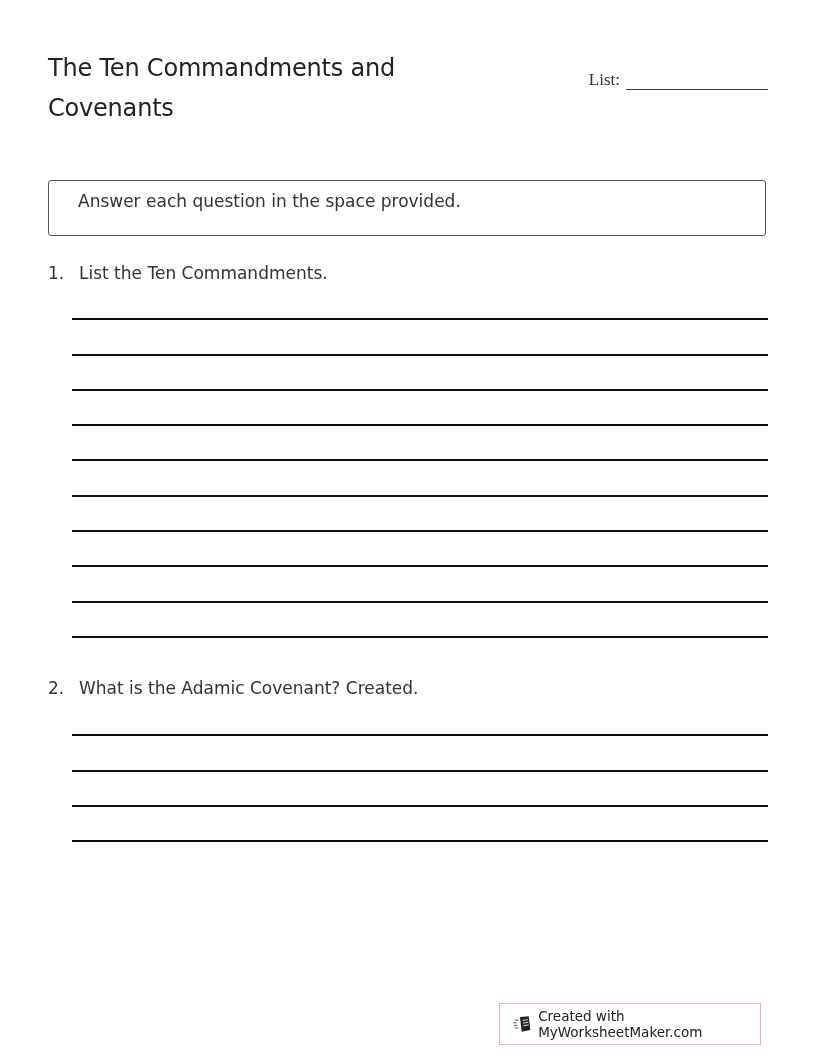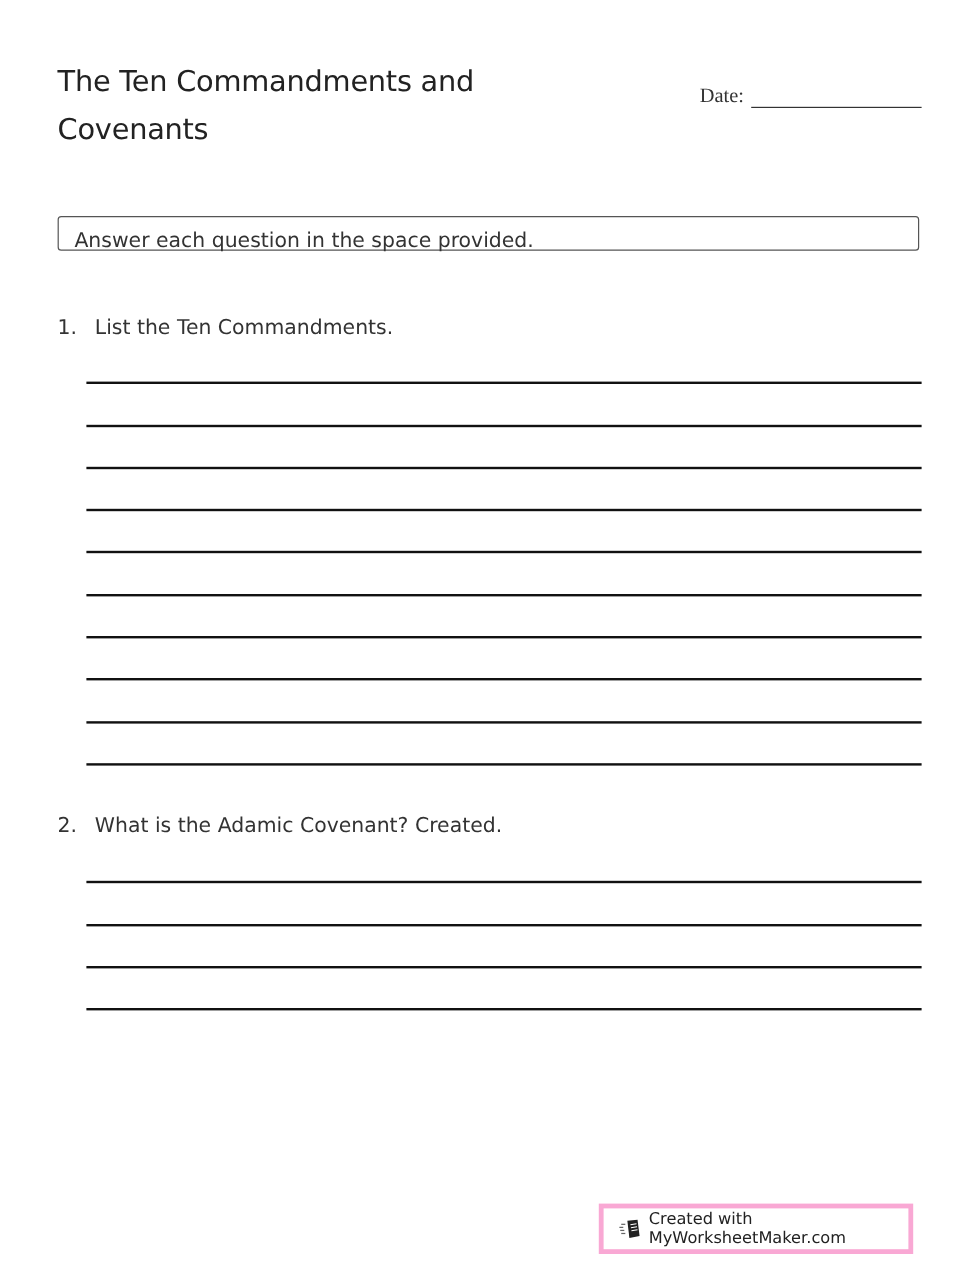--- a/index.html
+++ b/index.html
@@ -2,36 +2,36 @@
 <html><head>
 <meta charset="utf-8">
 <style>
   html, body { margin: 0; padding: 0; background: #ffffff; }
   body { width: 816px; height: 1056px; position: relative; overflow: hidden; font-family: "DejaVu Sans", sans-serif; color: #222; }
   .title { position: absolute; left: 48px; top: 48px; width: 480px; font-size: 24px; line-height: 40px; color: #222; letter-spacing: -0.2px; }
   .meta { position: absolute; right: 48px; top: 52px; font-family: "Liberation Serif", serif; font-size: 17px; color: #333; }
   .meta-row { display: flex; align-items: flex-end; justify-content: flex-end; height: 38px; }
   .meta-label { margin-right: 6px; }
   .meta-line { width: 142px; border-bottom: 1px solid #333; height: 22px; }
-  .instructions { position: absolute; left: 48px; top: 180px; width: 718px; height: 29px; border: 1px solid #555; border-radius: 3px; box-sizing: border-box; padding: 0 13px; line-height: 41px; font-size: 17px; color: #333; }
+  .instructions { position: absolute; left: 48px; top: 180px; width: 718px; height: 56px; border: 1px solid #555; border-radius: 3px; box-sizing: border-box; padding: 0 29px; line-height: 41px; font-size: 17px; color: #333; }
   .question { position: absolute; left: 48px; font-size: 17px; color: #333; }
   .qnum { display: inline-block; width: 31px; }
   .lines { position: absolute; left: 72px; width: 696px; }
   .line { height: 35.3px; border-bottom: 2px solid #111; box-sizing: border-box; }
-  .footer { position: absolute; left: 499px; top: 1003px; width: 262px; height: 42px; border: 4px solid #f9a8d4; box-sizing: border-box; display: flex; align-items: center; padding-left: 13px; font-size: 13.5px; color: #222; }
+  .footer { position: absolute; left: 499px; top: 1003px; width: 262px; height: 42px; border: 1px solid #f9a8d4; box-sizing: border-box; display: flex; align-items: center; padding-left: 13px; font-size: 13.5px; color: #222; }
   .footer svg { margin-right: 6px; }
 </style>
 </head>
 <body>
 
 <div class="title">The Ten Commandments and Covenants</div>
 
 <div class="meta">
   <div class="meta-row">
-    <span class="meta-label">Date:</span>
+    <span class="meta-label">List:</span>
     <span class="meta-line"></span>
   </div>
 </div>
 
 <div class="instructions">Answer each question in the space provided.</div>
 
 <div class="question" style="top:263px;">
   <span class="qnum">1.</span><span>List the Ten Commandments.</span>
 </div>
 <div class="lines" style="top:285px;">

